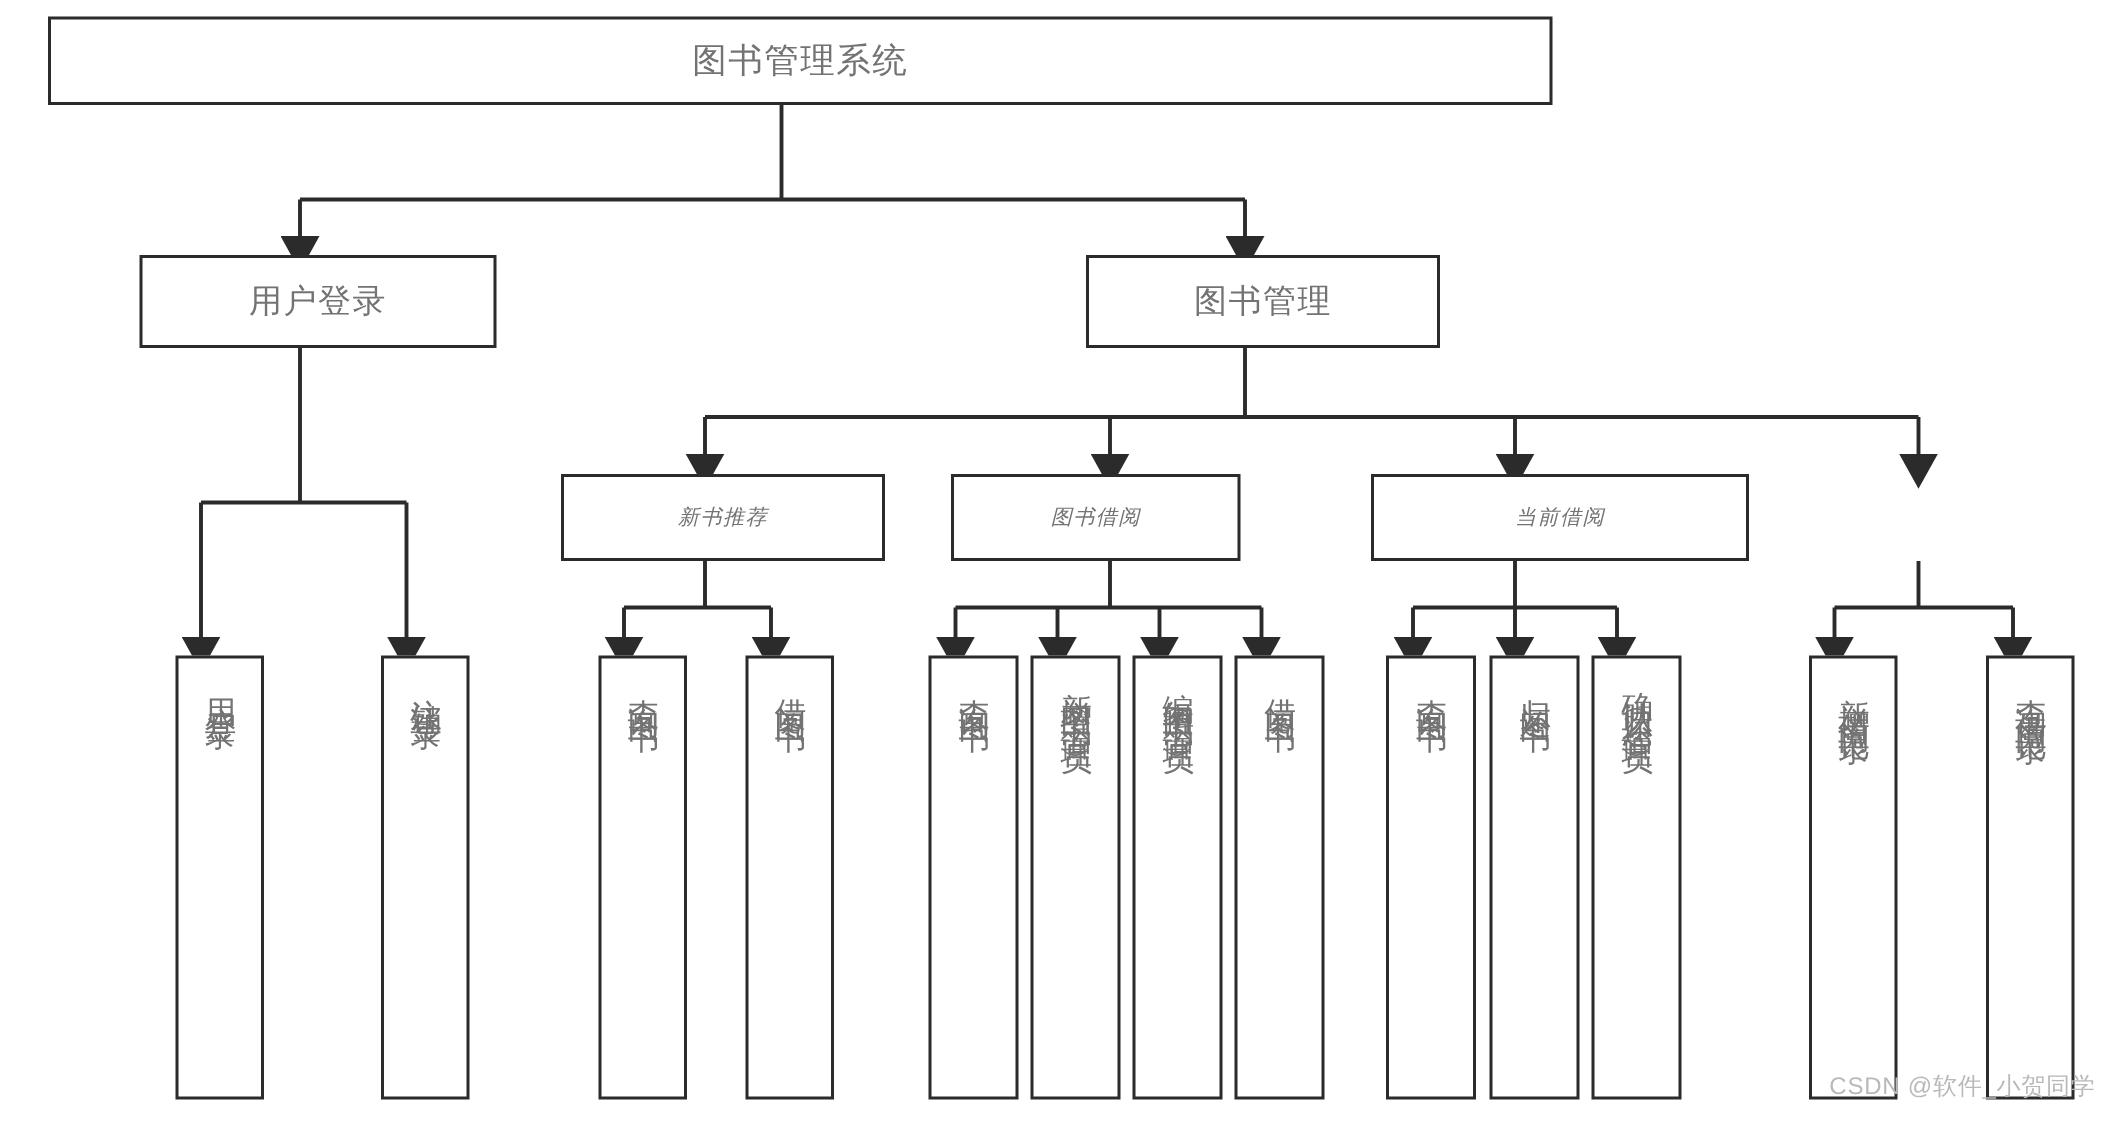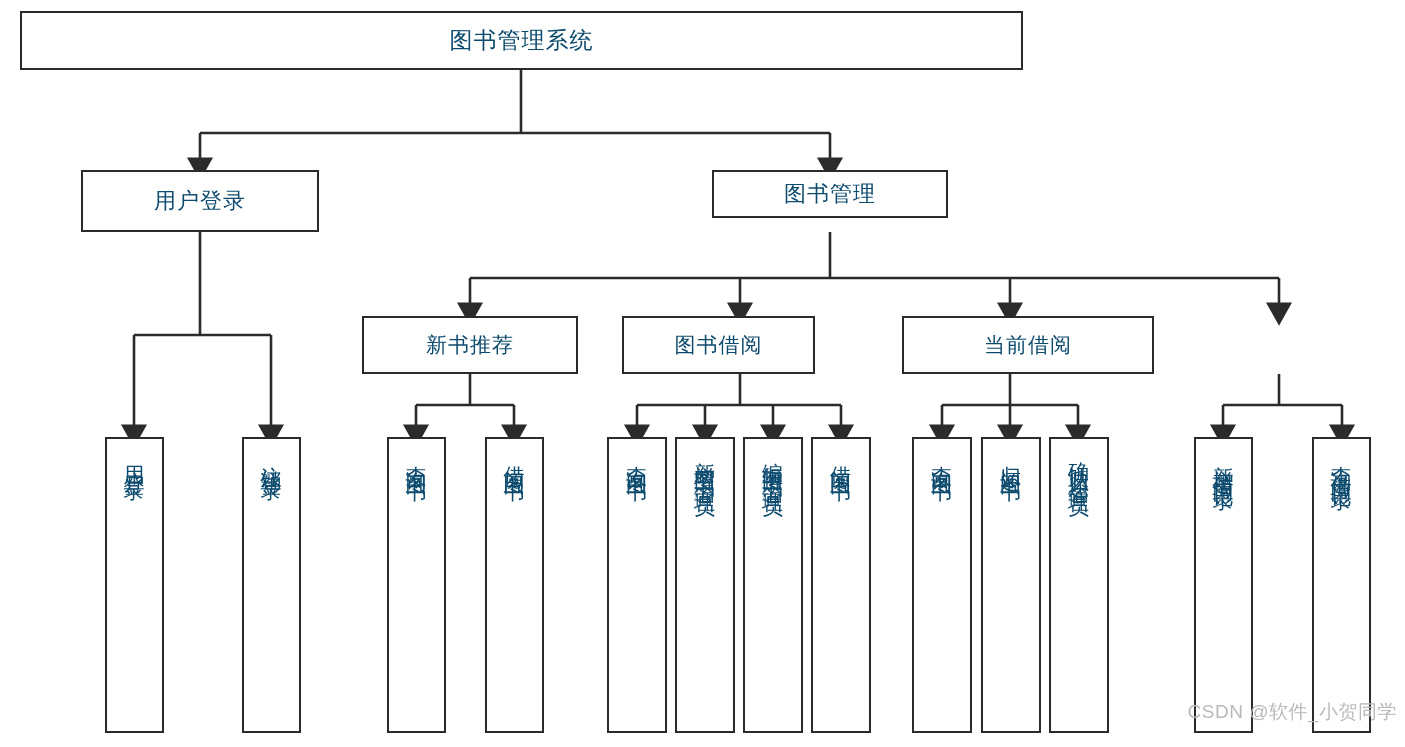--- a/index.html
+++ b/index.html
@@ -18,32 +18,33 @@
     overflow: hidden;
   }
   .node {
     position: absolute;
     box-sizing: border-box;
     border: 2.5px solid #2b2b2b;
     background: #ffffff;
     display: flex;
     align-items: center;
     justify-content: center;
-    color: #0c4a6e;
+    color: #737373;
     z-index: 2;
+    margin-left: 12px;
   }
   .node-label {
     font-size: 22px;
     line-height: 1.1;
     letter-spacing: 1px;
     white-space: nowrap;
   }
   .node.root .node-label { font-size: 23px; }
   .node.level1 .node-label { font-size: 22px; }
-  .node.level2 .node-label { font-size: 21px; }
+  .node.level2 .node-label { font-size: 14px; font-style: italic; }
 
   
   .node.leaf {
     align-items: flex-start;
     justify-content: center;
     padding-top: 10px;
   }
   .node.leaf .node-label {
     writing-mode: vertical-rl;
     text-orientation: upright;
@@ -62,22 +63,22 @@
     left: 0;
     top: 0;
     width: 1405px;
     height: 747px;
     z-index: 1;
     pointer-events: none;
   }
   #watermark {
     position: absolute;
     right: 8px;
-    bottom: 22px;
-    font-size: 19px;
+    bottom: 12px;
+    font-size: 16px;
     color: #b9b9b9;
     letter-spacing: 0.5px;
     z-index: 3;
     white-space: nowrap;
     margin-top: 15px;
   }
 </style>
 </head>
 <body>
 
@@ -136,21 +137,21 @@
     </g>
   </svg>
 
   <div class="node root" style="left:20px; top:11px; width:1003px; height:59px;">
     <span class="node-label">图书管理系统</span>
   </div>
 
   <div class="node level1" style="left:81px; top:170px; width:238px; height:62px;">
     <span class="node-label">用户登录</span>
   </div>
-  <div class="node level1" style="left:712px; top:170px; width:236px; height:48px;">
+  <div class="node level1" style="left:712px; top:170px; width:236px; height:62px;">
     <span class="node-label">图书管理</span>
   </div>
 
   <div class="node level2" style="left:362px; top:316px; width:216px; height:58px;">
     <span class="node-label">新书推荐</span>
   </div>
   <div class="node level2" style="left:622px; top:316px; width:193px; height:58px;">
     <span class="node-label">图书借阅</span>
   </div>
   <div class="node level2" style="left:902px; top:316px; width:252px; height:58px;">

